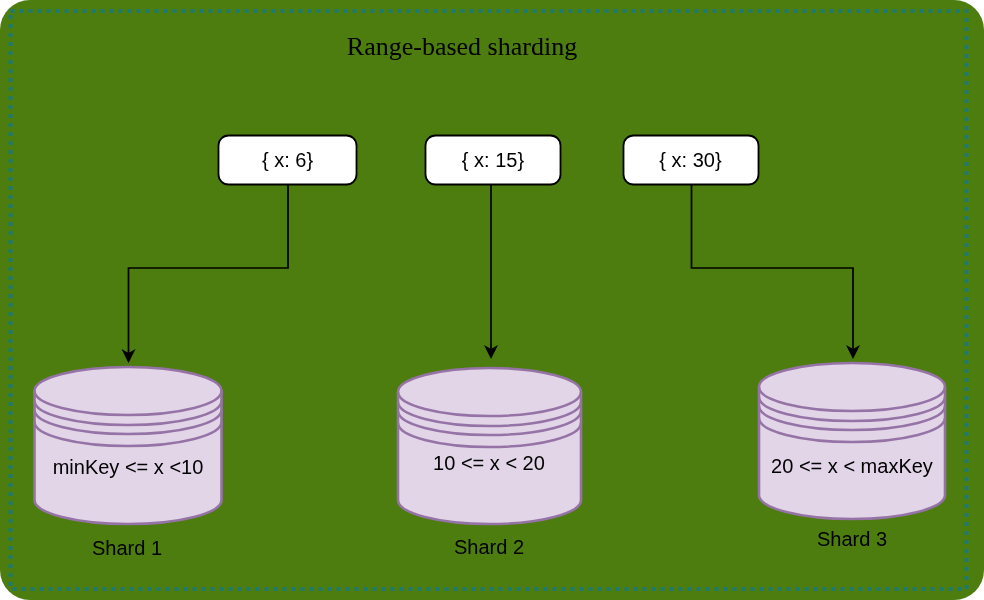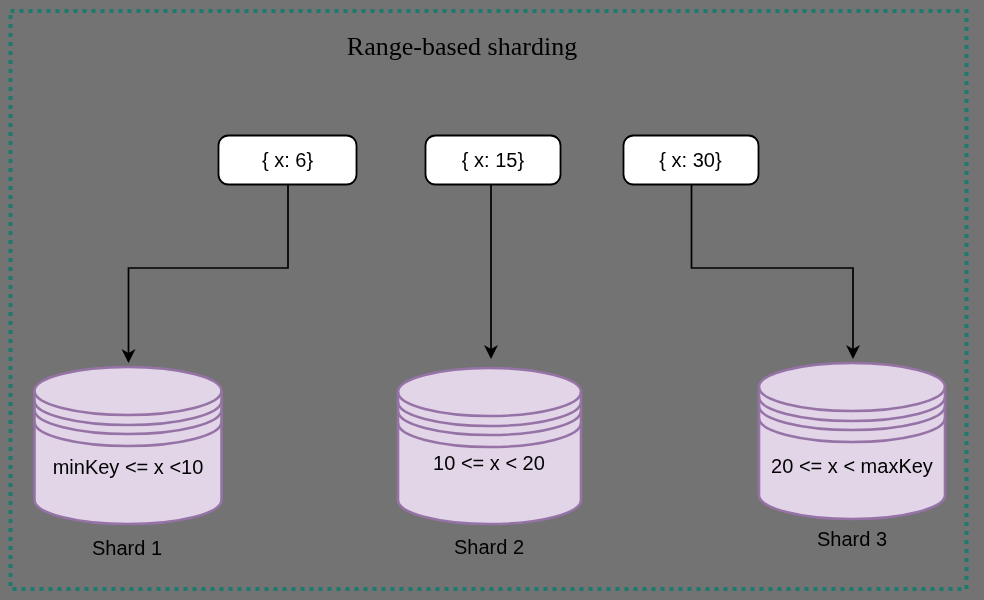--- a/index.html
+++ b/index.html
@@ -1,22 +1,23 @@
 <!DOCTYPE html>
 <html><head>
 <meta charset="utf-8">
 <style>
   html, body { margin: 0; padding: 0; background: #ffffff; }
   .canvas {
     position: relative;
     width: 984px;
     height: 600px;
-    background: #737373;
+    background: #4d7c0f;
     overflow: hidden;
     font-family: "Liberation Sans", sans-serif;
+    border-radius: 30px;
   }
   svg { display: block; }
   .frame-rect {
     fill: none;
     stroke-width: 4;
     stroke-dasharray: 4 5;
   }
   .title-text {
     font-family: "Liberation Serif", "DejaVu Serif", serif;
     font-size: 26px;

